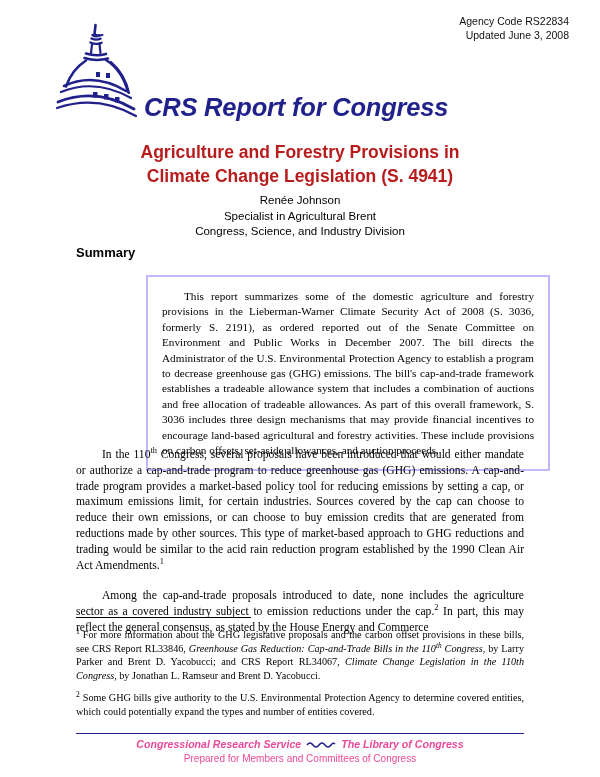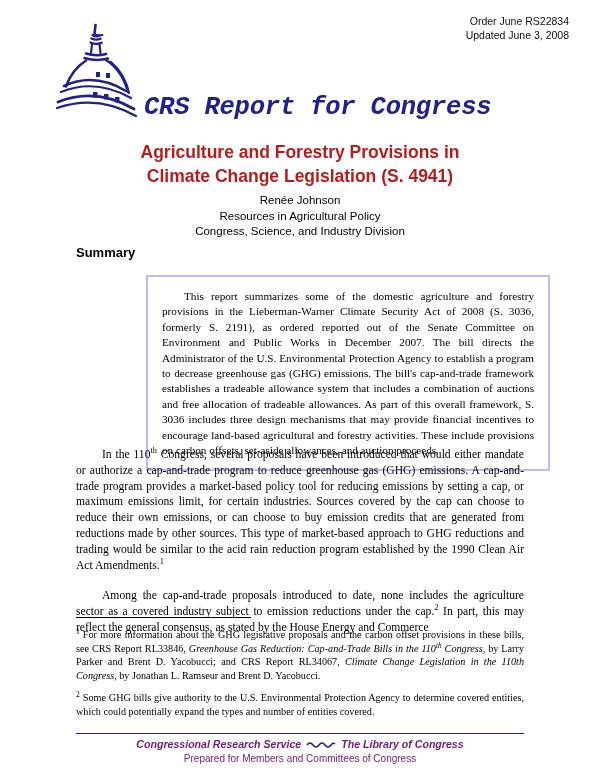--- a/index.html
+++ b/index.html
@@ -47,21 +47,21 @@
   }
   .crs-logo-svg {
     position: absolute;
     left: 0;
     top: 0;
   }
   .crs-wordmark {
     position: absolute;
     left: 88px;
     top: 71px;
-    font-family: Liberation Mono, monospace;
+    font-family: Liberation Sans, sans-serif;
     font-style: italic;
     font-weight: bold;
     font-size: 25.5px;
     letter-spacing: -0.2px;
     color: #21218c;
     white-space: nowrap;
   }
 
   
   .doc-title {
@@ -187,21 +187,21 @@
     height: 0;
     border-top: 1px solid #21218c;
   }
   .footer {
     position: absolute;
     left: 60px;
     top: 737px;
     width: 480px;
     text-align: center;
     font-family: "Liberation Sans", sans-serif;
-    color: #701a75;
+    color: #ec4899;
   }
   .footer-line1 {
     font-weight: bold;
     font-style: italic;
     font-size: 10.6px;
     line-height: 14px;
     white-space: nowrap;
   }
   .footer-squiggle {
     display: inline-block;
@@ -212,21 +212,21 @@
     font-size: 10px;
     line-height: 14px;
   }
 </style>
 </head>
 <body>
 
 <div class="page">
 
   <div class="ordercode">
-    <div>Order June RS22834</div>
+    <div>Agency Code RS22834</div>
     <div>Updated June 3, 2008</div>
   </div>
 
   <div class="masthead">
     <svg class="crs-logo-svg" width="120" height="100" viewBox="0 0 120 100">
       <g fill="none" stroke="#21218c" stroke-linecap="round">
 
         <path d="M39.5 3 L38.5 12" stroke-width="2.6"></path>
         <path d="M39 12.5 q4 1.5 7.5 0.5" stroke-width="2"></path>
 
@@ -262,21 +262,21 @@
     <div class="crs-wordmark">CRS Report for Congress</div>
   </div>
 
   <div class="doc-title">
     <div>Agriculture and Forestry Provisions in</div>
     <div>Climate Change Legislation (S. 4941)</div>
   </div>
 
   <div class="byline">
     <div>Renée Johnson</div>
-    <div>Resources in Agricultural Policy</div>
+    <div>Specialist in Agricultural Brent</div>
     <div>Congress, Science, and Industry Division</div>
   </div>
 
   <div class="summary-heading">Summary</div>
 
   <div class="summary-box">
     <p>This report summarizes some of the domestic agriculture and forestry provisions in the Lieberman-Warner Climate Security Act of 2008 (S. 3036, formerly S. 2191), as ordered reported out of the Senate Committee on Environment and Public Works in December 2007. The bill directs the Administrator of the U.S. Environmental Protection Agency to establish a program to decrease greenhouse gas (GHG) emissions. The bill's cap-and-trade framework establishes a tradeable allowance system that includes a combination of auctions and free allocation of tradeable allowances. As part of this overall framework, S. 3036 includes three design mechanisms that may provide financial incentives to encourage land-based agricultural and forestry activities. These include provisions on carbon offsets, set-aside allowances, and auction proceeds.</p>
   </div>
 
   <div class="body-area">

